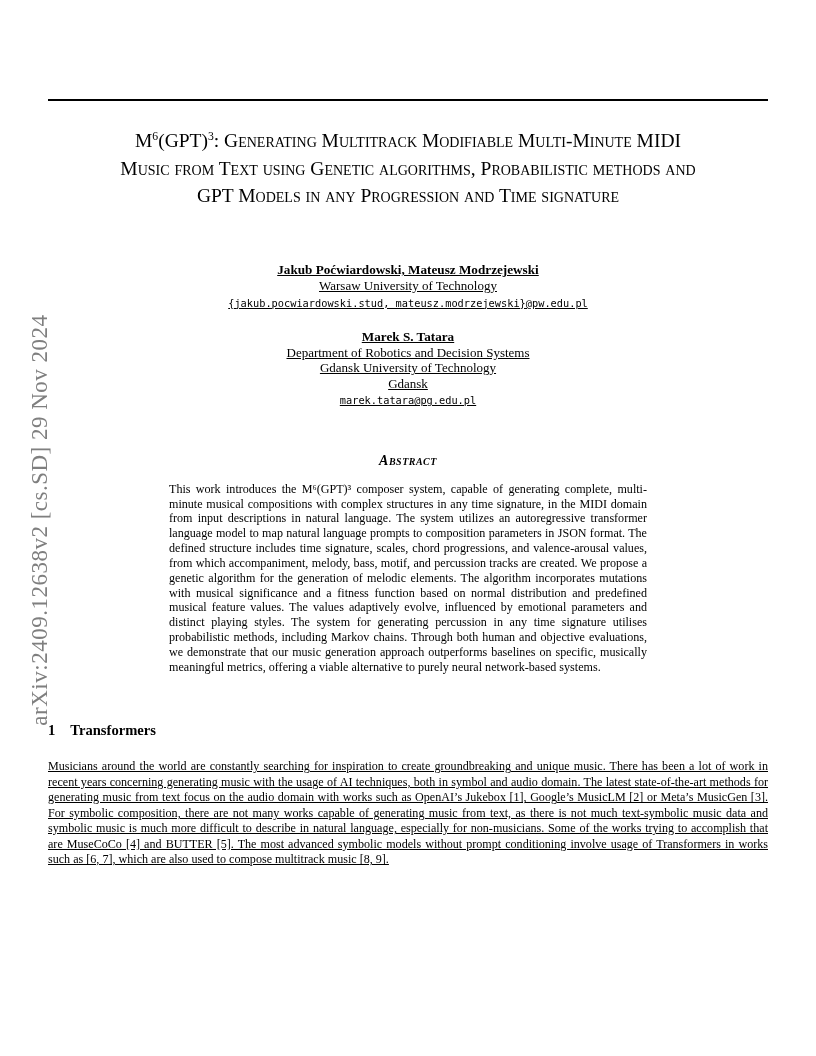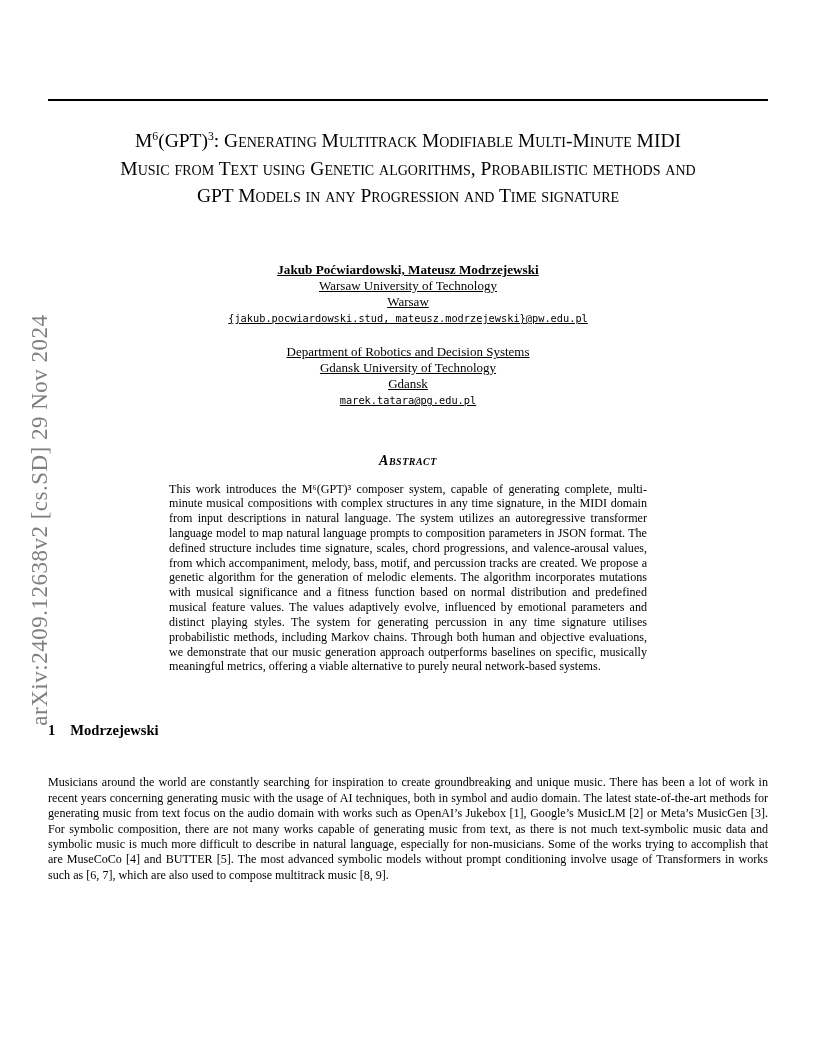--- a/index.html
+++ b/index.html
@@ -63,60 +63,61 @@
     font-size: 12.1px;
     line-height: 1.225;
   }
   .section-heading {
     margin: 48px 0 0 0;
     font-size: 14.6px;
     font-weight: bold;
   }
   .sec-num { margin-right: 15px; }
   .body-par {
-    margin: 36px 0 0 0;
+    margin: 20px 0 0 0;
     text-align: justify;
     font-size: 12.1px;
     line-height: 1.28;
+    text-decoration: underline;
   }
 </style>
 </head>
 <body>
 
 <div class="page">
 
   <div class="watermark">arXiv:2409.12638v2  [cs.SD]  29 Nov 2024</div>
 
   <div class="content">
 
     <div class="top-rule"></div>
 
     <h1 class="title"><span>M</span><sup>6</sup><span>(GPT)</span><sup>3</sup><span>: Generating Multitrack Modifiable Multi-Minute MIDI Music from Text using Genetic algorithms, Probabilistic methods and GPT Models in any Progression and Time signature</span></h1>
 
     <div class="authors">
 
       <div class="author-block">
         <div class="author-names">Jakub Poćwiardowski, Mateusz Modrzejewski</div>
         <div class="affil">Warsaw University of Technology</div>
-        <div class="affil">Warsaw</div>
         <div class="author-email">{jakub.pocwiardowski.stud, mateusz.modrzejewski}@pw.edu.pl</div>
       </div>
 
       <div class="author-block">
+        <div class="author-names">Marek S. Tatara</div>
         <div class="affil">Department of Robotics and Decision Systems</div>
         <div class="affil">Gdansk University of Technology</div>
         <div class="affil">Gdansk</div>
         <div class="author-email">marek.tatara@pg.edu.pl</div>
       </div>
 
     </div>
 
     <div class="abstract-heading">Abstract</div>
 
     <div class="abstract-body">This work introduces the M⁶(GPT)³ composer system, capable of generating complete, multi-minute musical compositions with complex structures in any time signature, in the MIDI domain from input descriptions in natural language. The system utilizes an autoregressive transformer language model to map natural language prompts to composition parameters in JSON format. The defined structure includes time signature, scales, chord progressions, and valence-arousal values, from which accompaniment, melody, bass, motif, and percussion tracks are created. We propose a genetic algorithm for the generation of melodic elements. The algorithm incorporates mutations with musical significance and a fitness function based on normal distribution and predefined musical feature values. The values adaptively evolve, influenced by emotional parameters and distinct playing styles. The system for generating percussion in any time signature utilises probabilistic methods, including Markov chains. Through both human and objective evaluations, we demonstrate that our music generation approach outperforms baselines on specific, musically meaningful metrics, offering a viable alternative to purely neural network-based systems.</div>
 
-    <h2 class="section-heading"><span class="sec-num">1</span><span>Modrzejewski</span></h2>
+    <h2 class="section-heading"><span class="sec-num">1</span><span>Transformers</span></h2>
 
     <p class="body-par">Musicians around the world are constantly searching for inspiration to create groundbreaking and unique music. There has been a lot of work in recent years concerning generating music with the usage of AI techniques, both in symbol and audio domain. The latest state-of-the-art methods for generating music from text focus on the audio domain with works such as OpenAI’s Jukebox [1], Google’s MusicLM [2] or Meta’s MusicGen [3]. For symbolic composition, there are not many works capable of generating music from text, as there is not much text-symbolic music data and symbolic music is much more difficult to describe in natural language, especially for non-musicians. Some of the works trying to accomplish that are MuseCoCo [4] and BUTTER [5]. The most advanced symbolic models without prompt conditioning involve usage of Transformers in works such as [6, 7], which are also used to compose multitrack music [8, 9].</p>
 
   </div>
 
 </div>
 
 </body></html>

